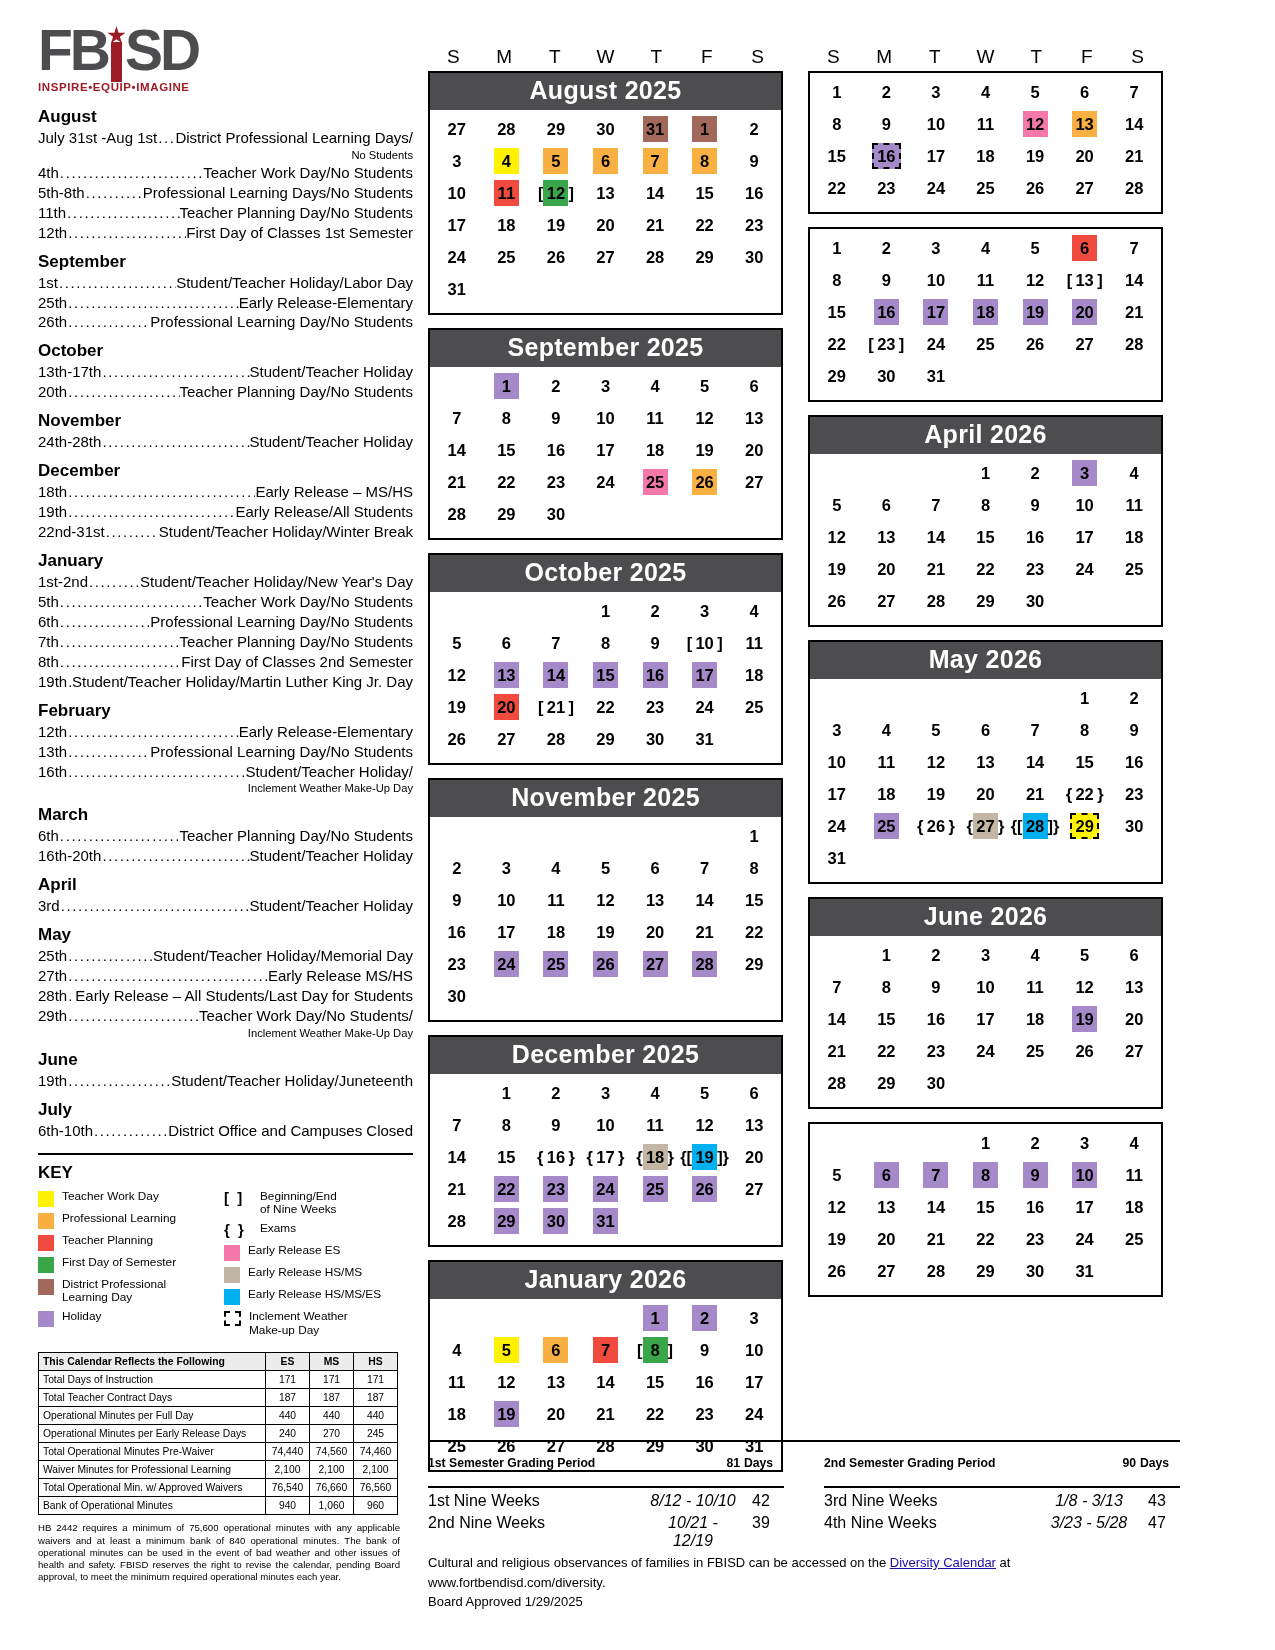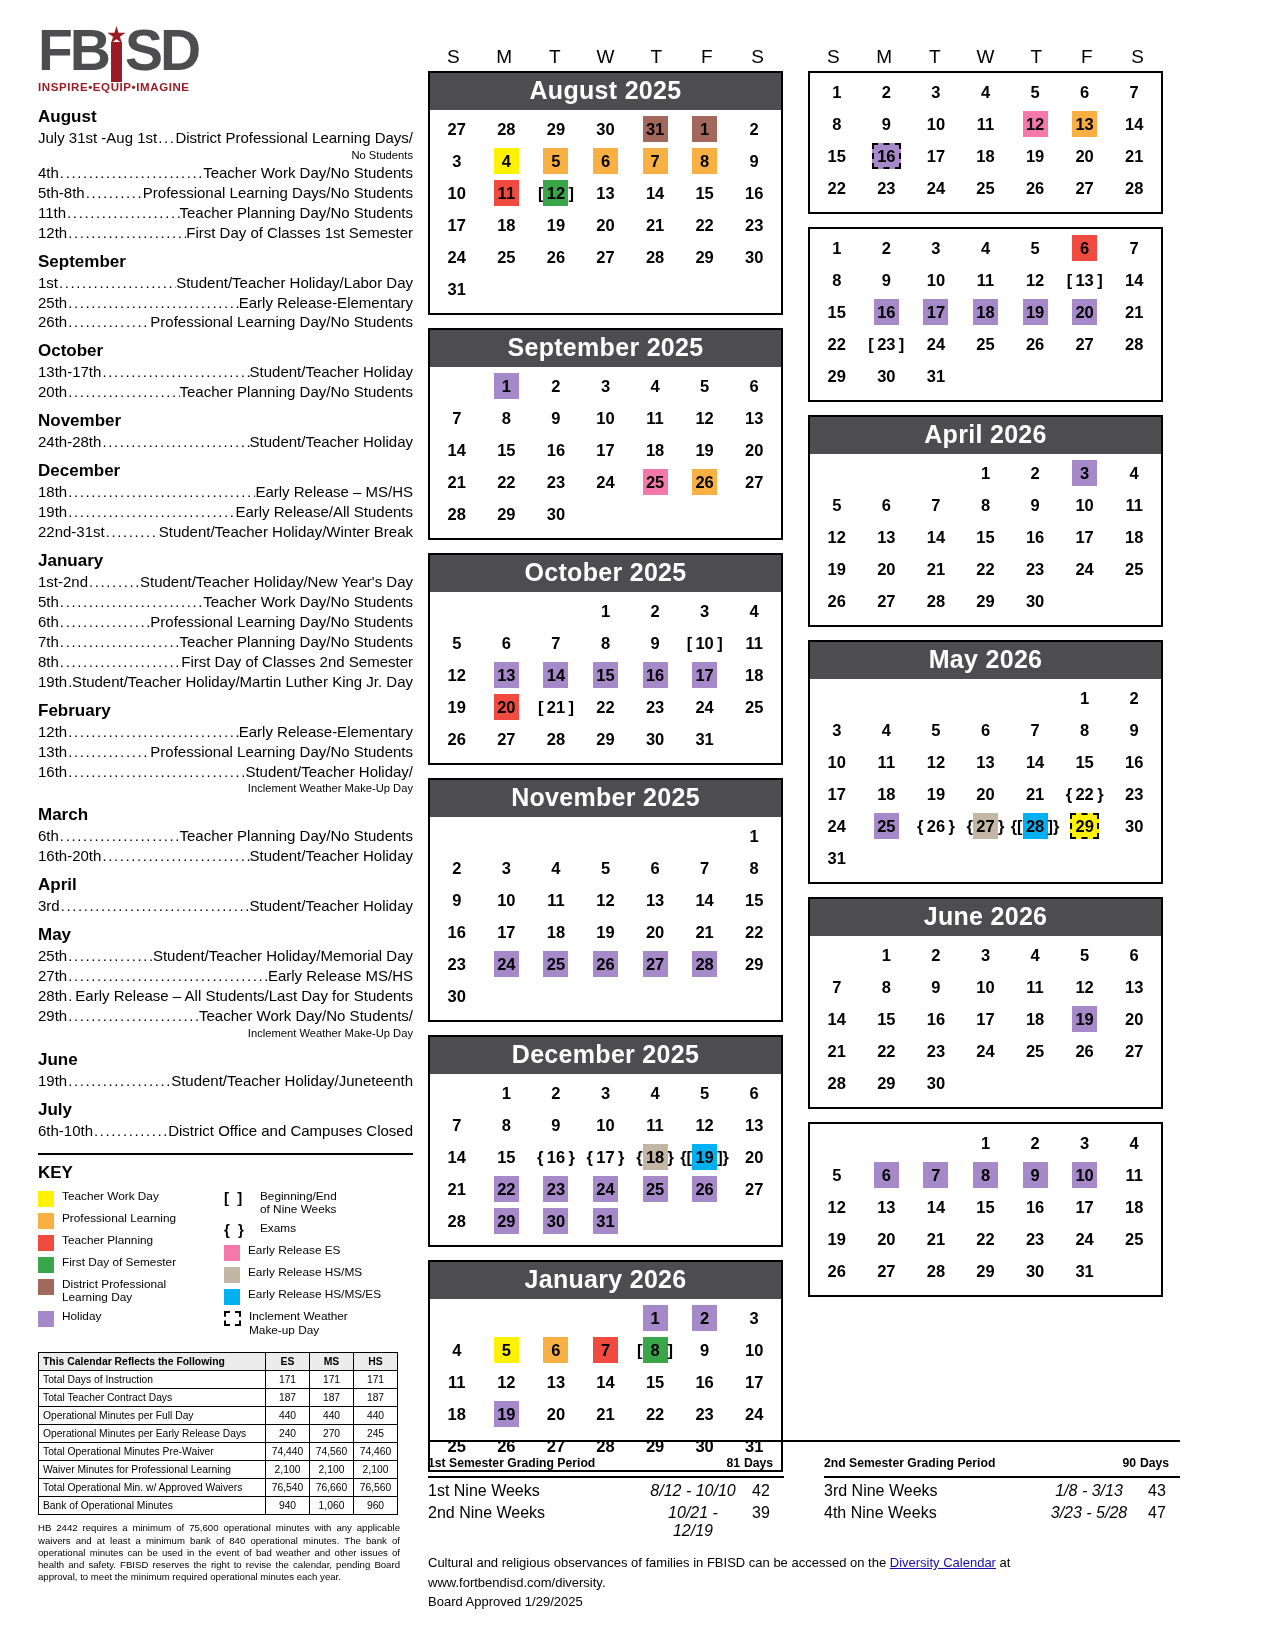--- a/index.html
+++ b/index.html
@@ -72,21 +72,21 @@
   .cell.plain { background:transparent; }
   .bracket { font-size:16.5px; font-weight:bold; }
   .cellwrap .grp { display:inline-flex; align-items:center; }
   .dash { border:2.2px dashed #000; }
 
   
   .grading { position:absolute; left:428px; top:1440px; width:752px; }
   .grad-rule { border-top:2.6px solid #000; width:752px; margin-bottom:14px; }
   .grad-cols { display:flex; gap:40px; }
   .grad { width:356px; }
-  .grad-hdr { display:flex; font-size:12.2px; font-weight:bold; border-bottom:2.2px solid #000; padding-bottom:6px; }
+  .grad-hdr { display:flex; font-size:12.2px; font-weight:bold; border-bottom:2.2px solid #000; padding-bottom:16px; }
   .grad-hdr .n { flex:1; }
   .grad-hdr .r { width:60px; text-align:right; }
   .grad-hdr .c { width:46px; text-align:right; padding-right:4px; }
   .grad-row { display:flex; font-size:16px; padding-top:4px; }
   .grad-row .n { flex:1; }
   .grad-row .r { width:90px; text-align:center;font-style:italic; }
   .grad-row .c { width:46px; text-align:center; }
   .foot { position:absolute; left:428px; top:1553px; width:752px; text-align:left; font-size:13px; line-height:1.5; }
   .foot a { color:#1a0dab; text-decoration:underline; }
 </style>

